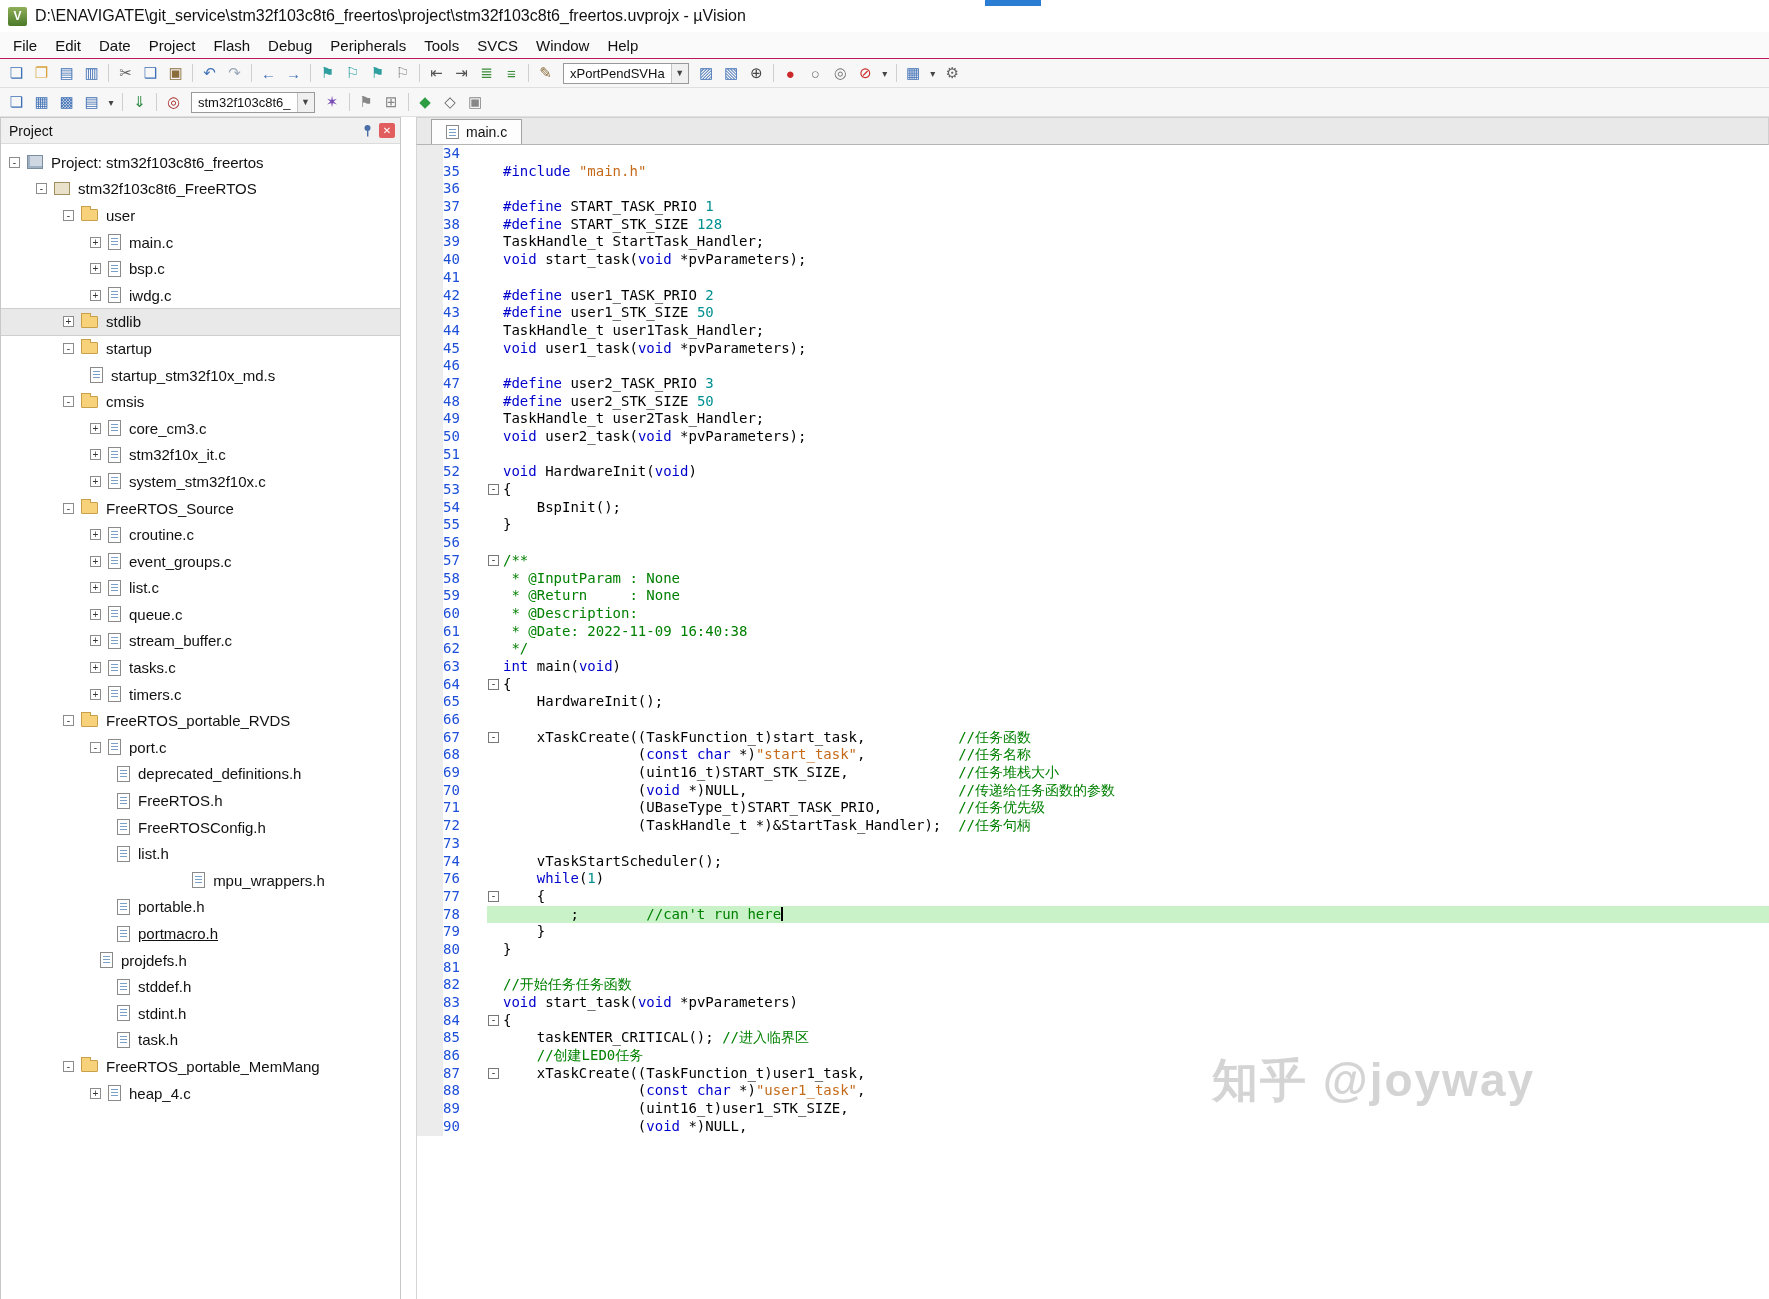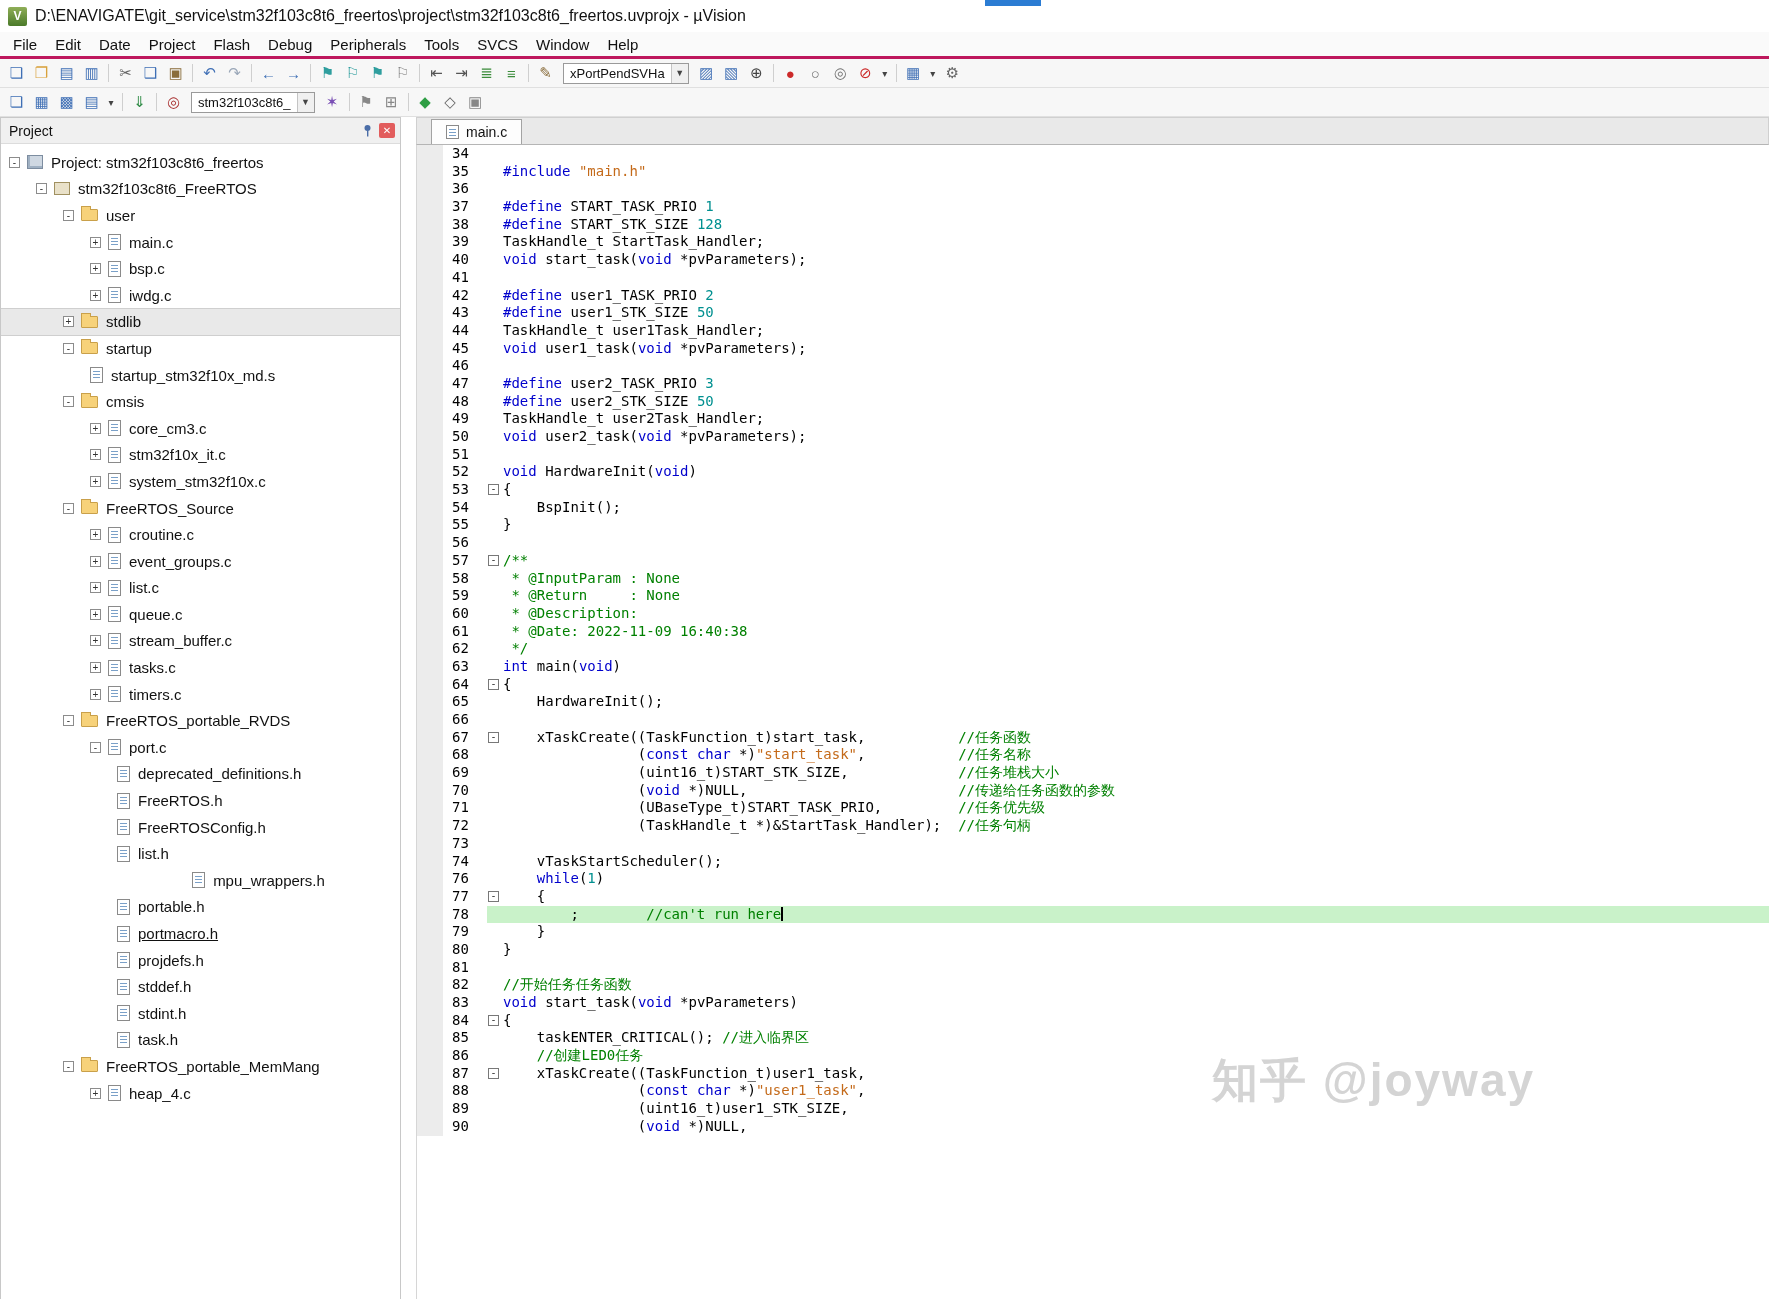--- a/index.html
+++ b/index.html
@@ -10,21 +10,21 @@
   }
 
   
   .titlebar { height:32px; display:flex; align-items:center; padding:0 8px; background:#fff; font-size:16px; }
   .app-icon { width:19px; height:19px; margin-right:8px; border-radius:2px;
     background:linear-gradient(#8fae57,#4b7a2a); color:#fff; font-weight:bold; font-size:12px;
     display:flex; align-items:center; justify-content:center; }
   .blue-mark { position:absolute; left:985px; top:0; width:56px; height:6px; background:#2b7cd3; }
 
   
-  .menubar { height:27px; display:flex; align-items:center; background:#fafafa; font-size:15px; border-bottom:3px solid #be185d; padding-left:4px; }
+  .menubar { height:27px; display:flex; align-items:center; background:#fafafa; font-size:15px; border-bottom:1px solid #be185d; padding-left:4px; }
   .menu-item { padding:3px 9px; }
 
   
   .toolbar { height:29px; display:flex; align-items:center; background:#f7f7f7; border-bottom:1px solid #e0e0e0; padding-left:4px; }
   .tb-group { display:flex; align-items:center; }
   .tb-icon { width:25px; height:23px; display:flex; align-items:center; justify-content:center; font-size:15px; border-radius:2px; }
   .tb-icon.small { width:14px; font-size:10px; }
   .tb-sep { width:1px; height:18px; background:#cfcfcf; margin:0 4px; }
   .combo { display:flex; align-items:center; border:1px solid #9a9a9a; background:#fff; height:21px; font-size:13px; margin:0 5px; }
   .combo .val { padding:0 6px; min-width:100px; white-space:nowrap; }
@@ -50,21 +50,21 @@
 
   
   .editor-col { flex:1; display:flex; flex-direction:column; margin-left:15px; min-width:0; }
   .tabstrip { height:28px; background:#e9e9e9; border:1px solid #d0d0d0; border-bottom:1px solid #b5b5b5; display:flex; align-items:flex-end; padding-left:14px; }
   .tab { background:#fdfdfd; border:1px solid #a3a3a3; border-bottom:none; height:25px; display:flex; align-items:center; gap:7px; padding:0 14px; font-size:14px; }
   .tab .icon-file { margin-right:0; width:11px; height:14px; }
   .editor-body { flex:1; background:#fff; border-left:1px solid #d6d6d6; overflow:hidden;
     font-family:"DejaVu Sans Mono","Liberation Mono",monospace; font-size:14px; }
   .cl { display:flex; height:17.7px; line-height:17.7px; white-space:pre; }
   .cl .bp   { flex:0 0 26px; background:#ececec; }
-  .cl .num  { flex:0 0 44px; text-align:center; padding-right:9px; color:#000000; }
+  .cl .num  { flex:0 0 44px; text-align:left; padding-right:9px; color:#1d4ed8; }
   .cl .fold { flex:0 0 16px; position:relative; }
   .cl .ct   { flex:1; }
   .cl.hl .ct, .cl.hl .fold { background:#c9f2c9; }
   .foldbox { position:absolute; left:1px; top:3px; width:11px; height:11px; border:1px solid #787878; background:#fff; font-size:10px; line-height:8px; text-align:center; color:#333; }
   .k { color:#0000cc; }      
   .s { color:#c46a1a; }      
   .n { color:#009090; }      
   .c { color:#008000; }      
   .p { color:#000000; }      
   .caret { display:inline-block; width:1.5px; height:14px; background:#000; vertical-align:-2px; }
@@ -323,21 +323,21 @@
           <span>mpu_wrappers.h</span>
         </div>
         <div class="tree-row" style="padding-left: 116px;">
           <span class="icon-file"></span>
           <span>portable.h</span>
         </div>
         <div class="tree-row" style="padding-left: 116px; text-decoration: underline;">
           <span class="icon-file"></span>
           <span>portmacro.h</span>
         </div>
-        <div class="tree-row" style="padding-left: 116px;">
+        <div class="tree-row" style="padding-left: 84px; margin-left: 15px;">
           <span class="icon-file"></span>
           <span>projdefs.h</span>
         </div>
         <div class="tree-row" style="padding-left: 116px;">
           <span class="icon-file"></span>
           <span>stddef.h</span>
         </div>
         <div class="tree-row" style="padding-left: 116px;">
           <span class="icon-file"></span>
           <span>stdint.h</span>

